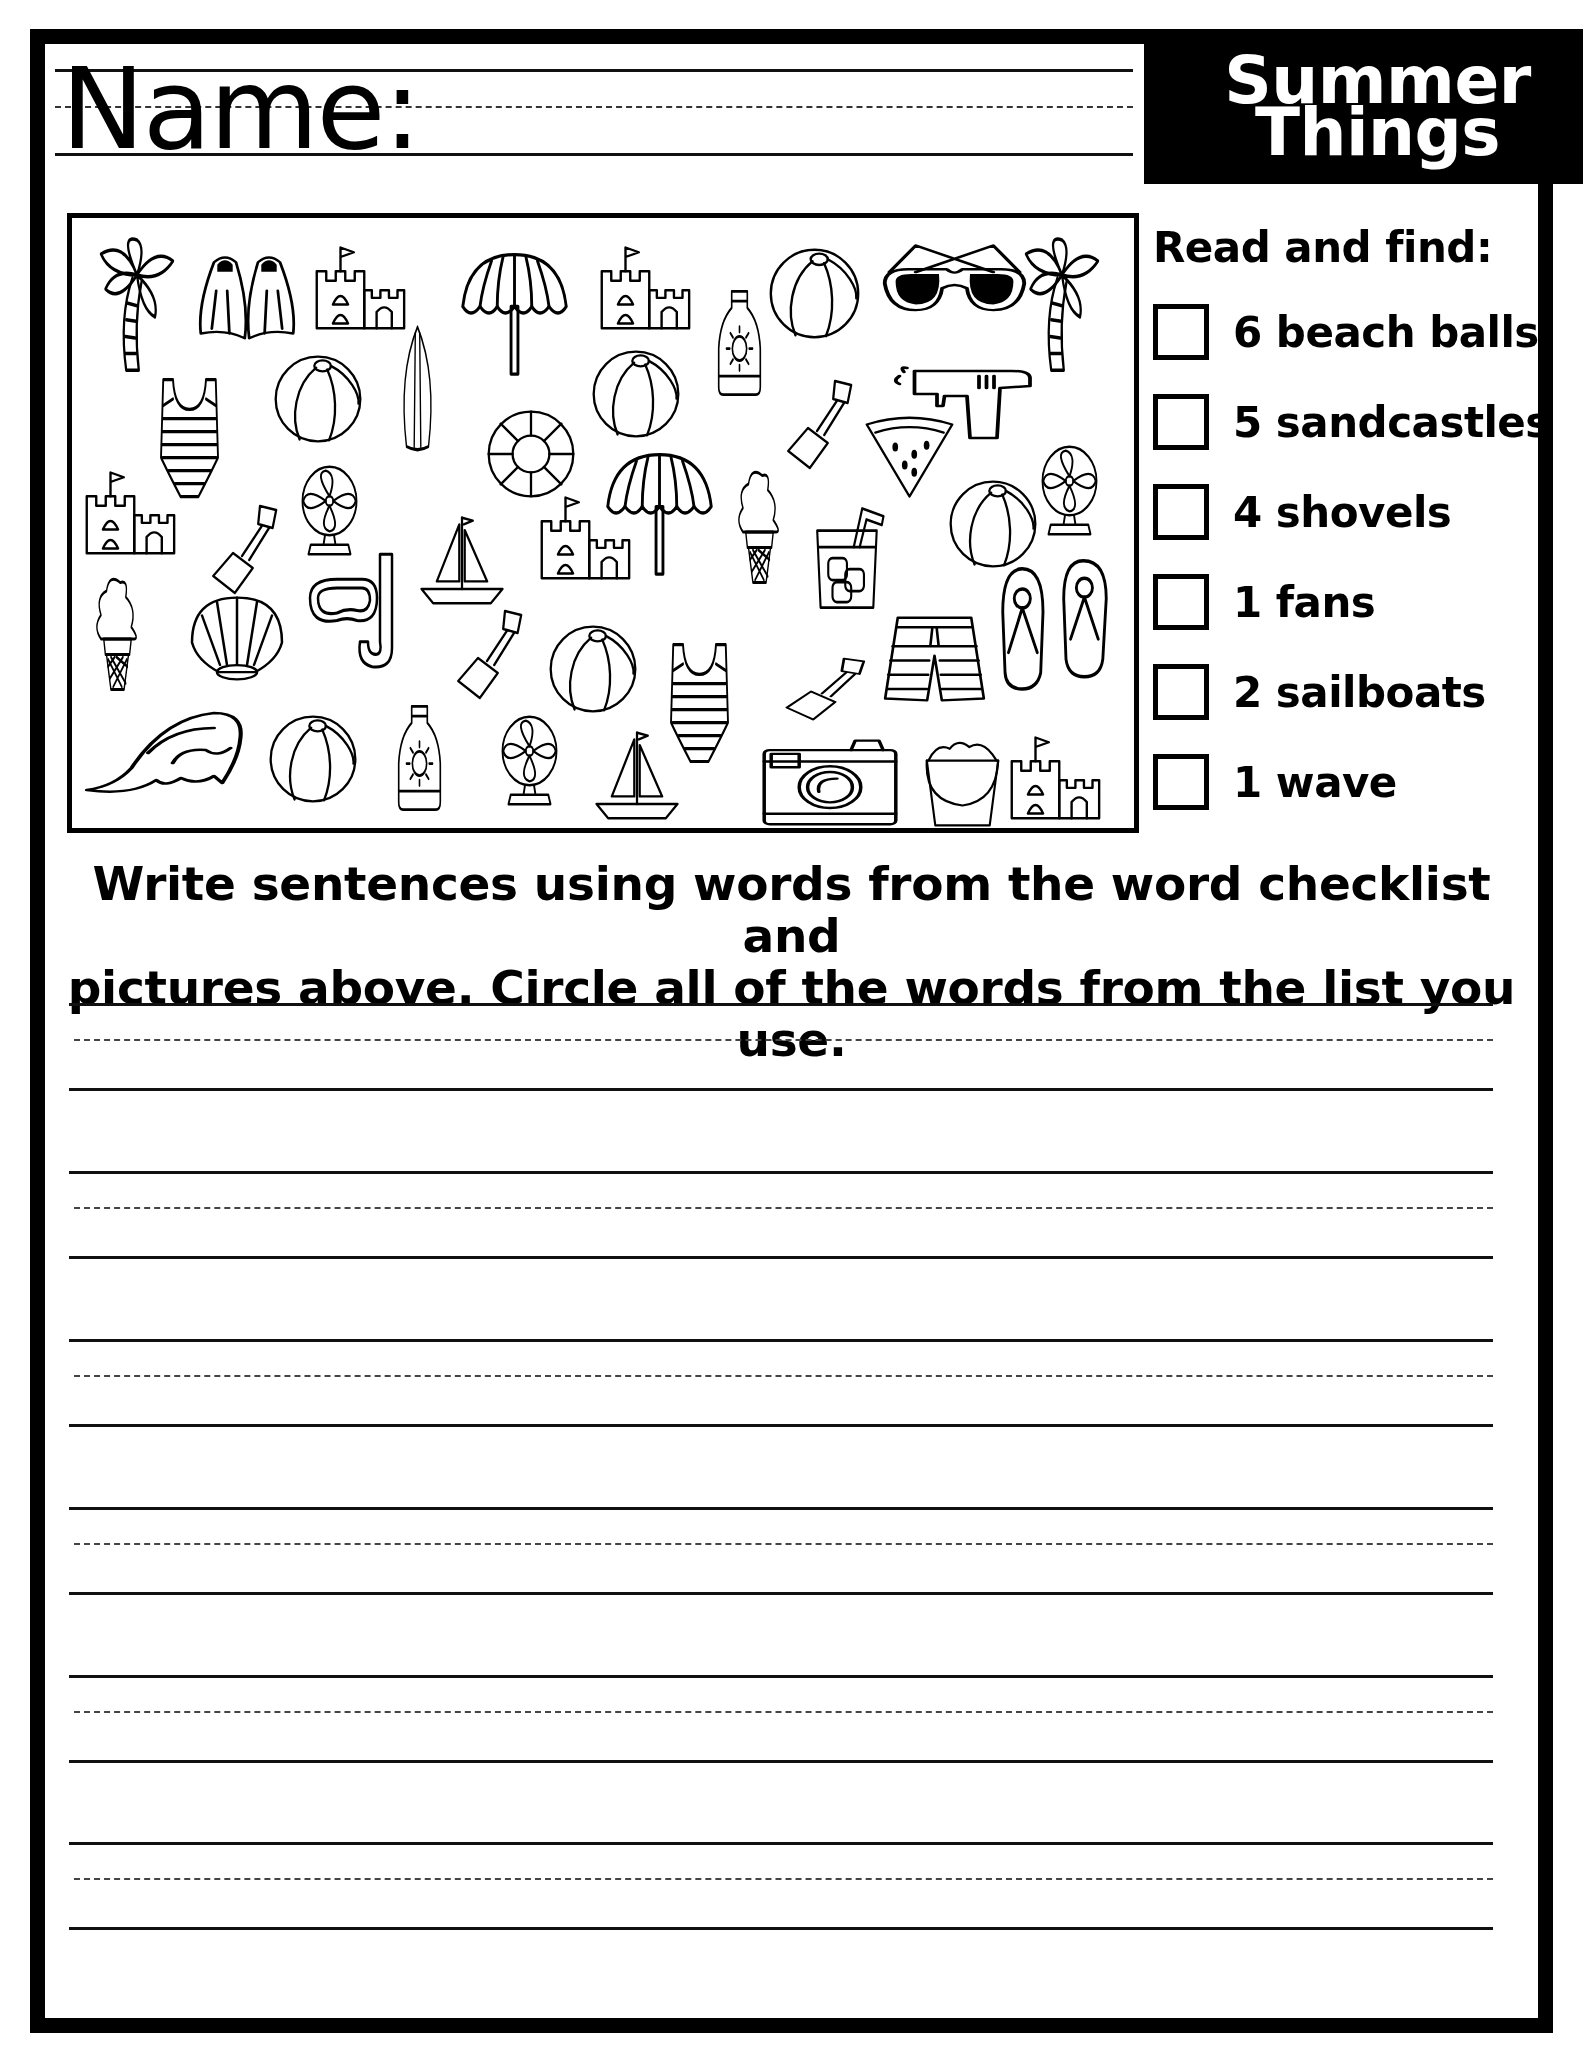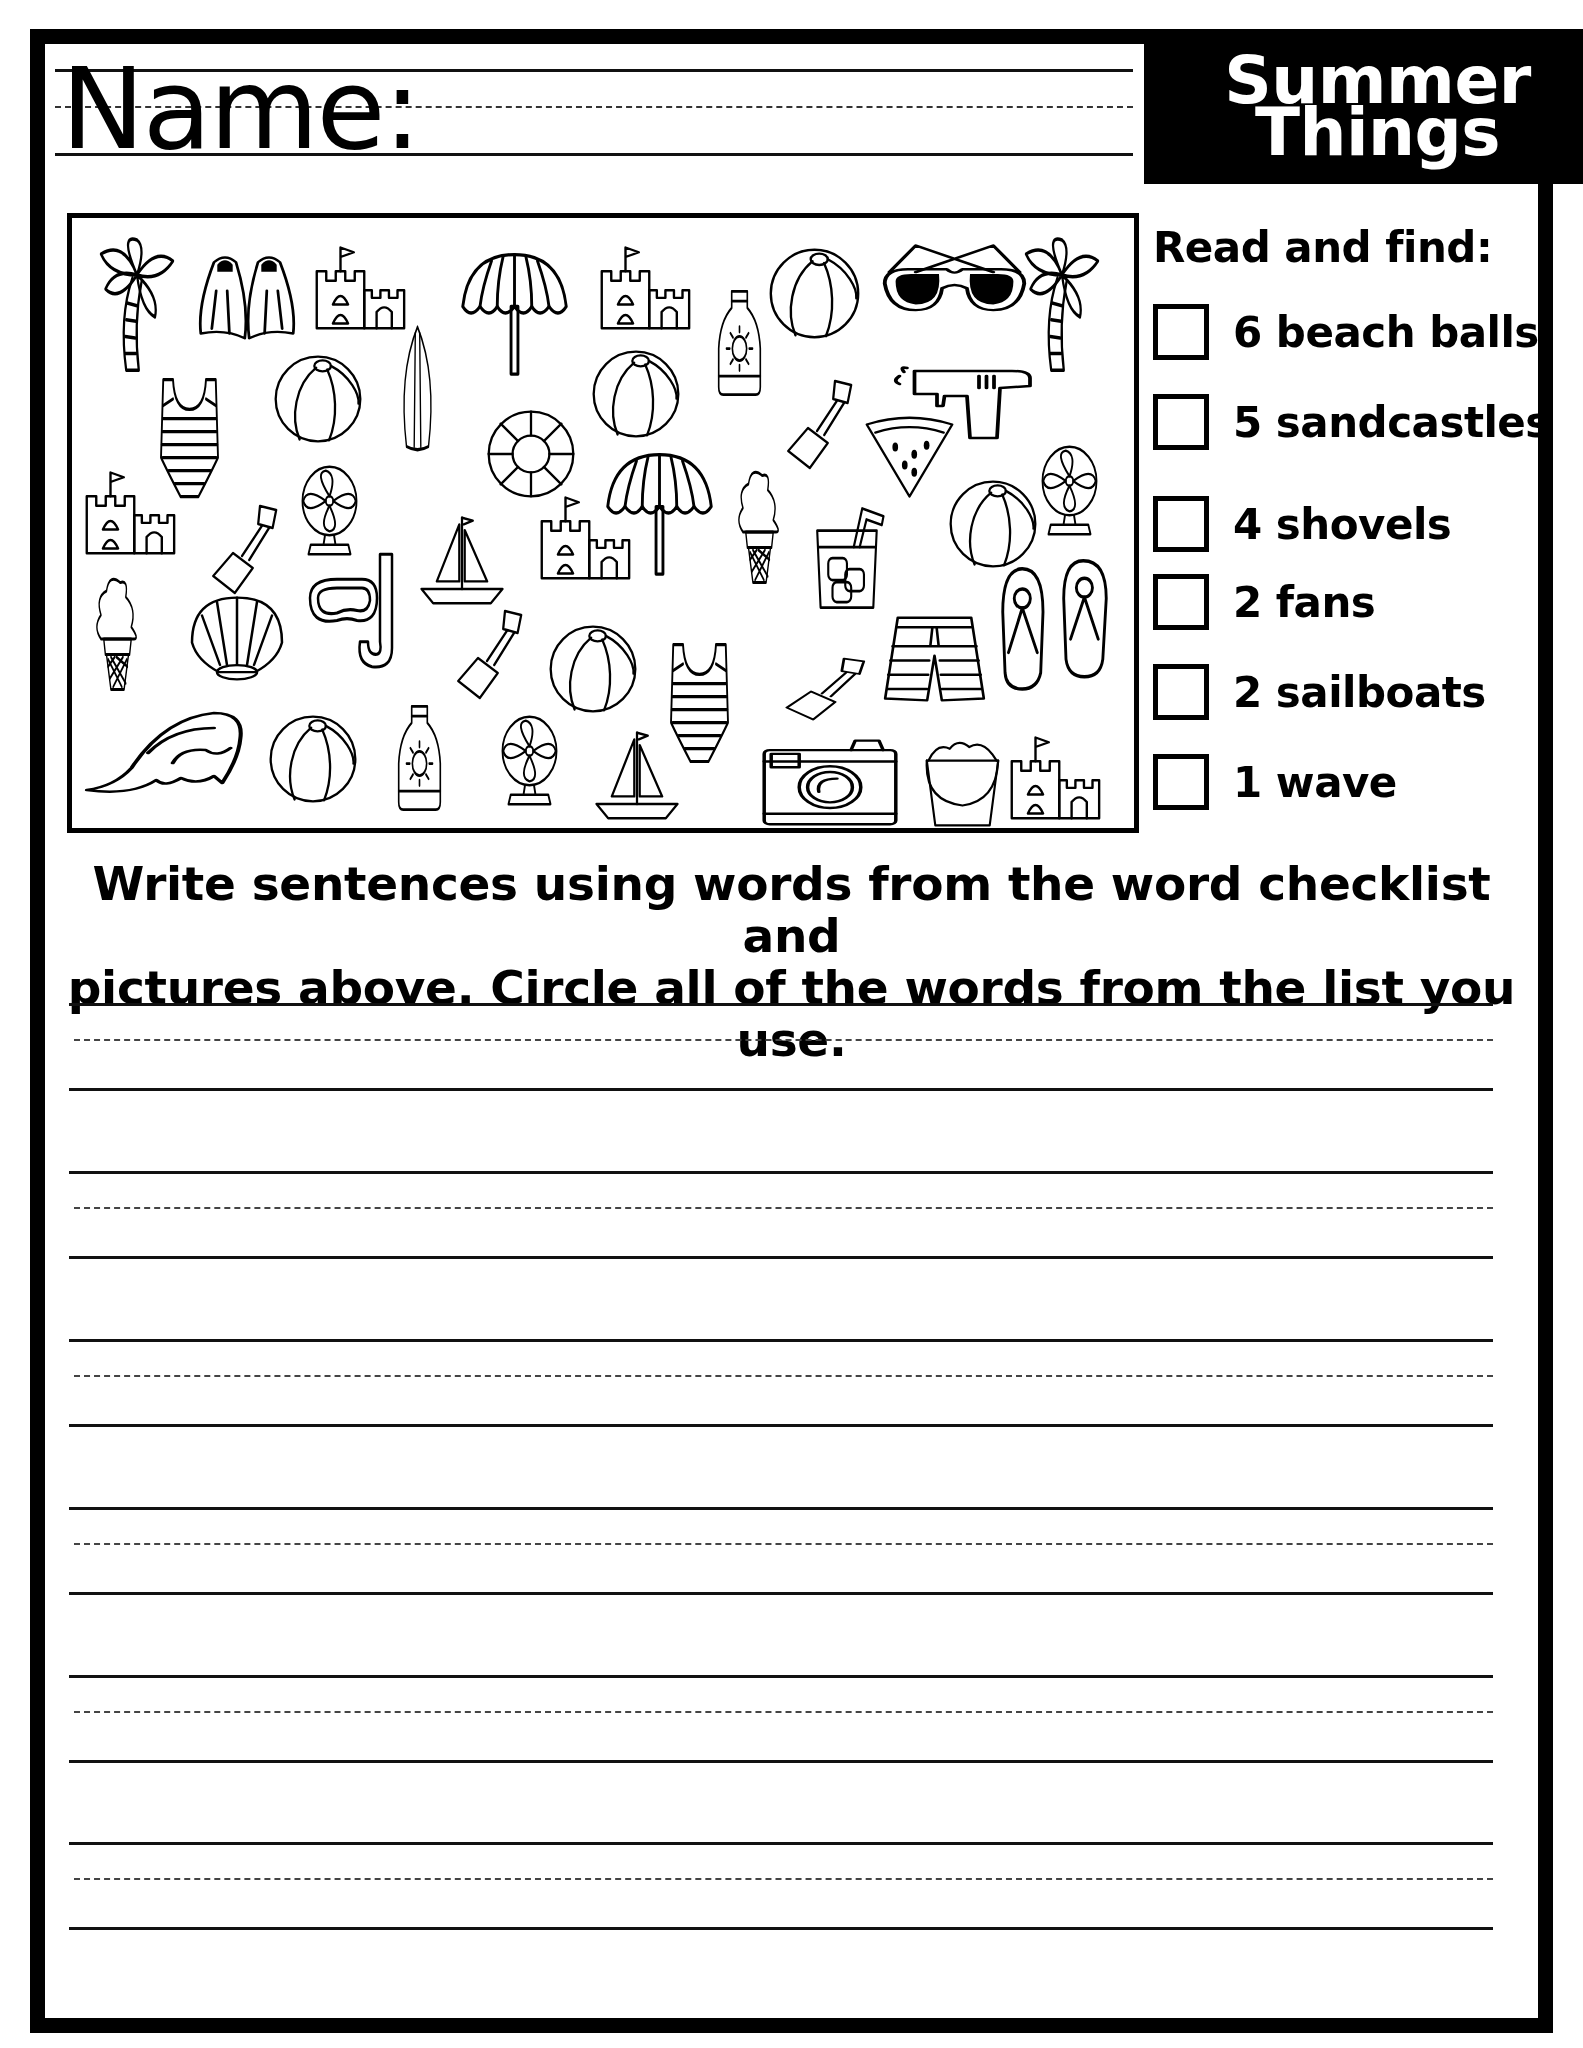--- a/index.html
+++ b/index.html
@@ -285,27 +285,27 @@
 <div class="checklist">
   <div class="checklist-title">Read and find:</div>
   <div class="check-row" style="top:85px">
     <div class="check-box"></div>
     <span class="check-label">6 beach balls</span>
   </div>
   <div class="check-row" style="top:175px">
     <div class="check-box"></div>
     <span class="check-label">5 sandcastles</span>
   </div>
-  <div class="check-row" style="top:277px">
+  <div class="check-row" style="top:265px">
     <div class="check-box"></div>
     <span class="check-label">4 shovels</span>
   </div>
   <div class="check-row" style="top:355px">
     <div class="check-box"></div>
-    <span class="check-label">2 fans</span>
+    <span class="check-label">1 fans</span>
   </div>
   <div class="check-row" style="top:445px">
     <div class="check-box"></div>
     <span class="check-label">2 sailboats</span>
   </div>
   <div class="check-row" style="top:535px">
     <div class="check-box"></div>
     <span class="check-label">1 wave</span>
   </div>
 </div>

